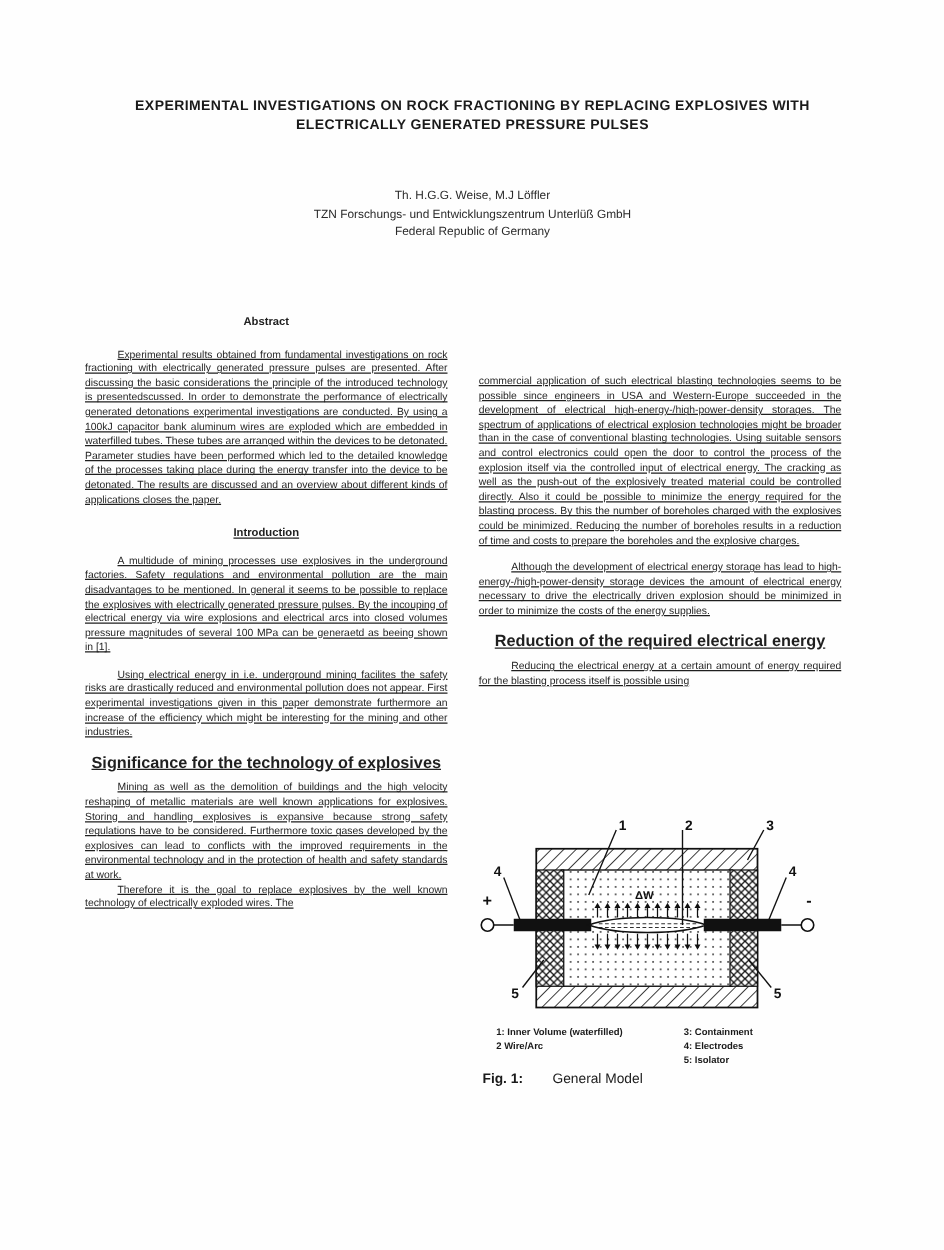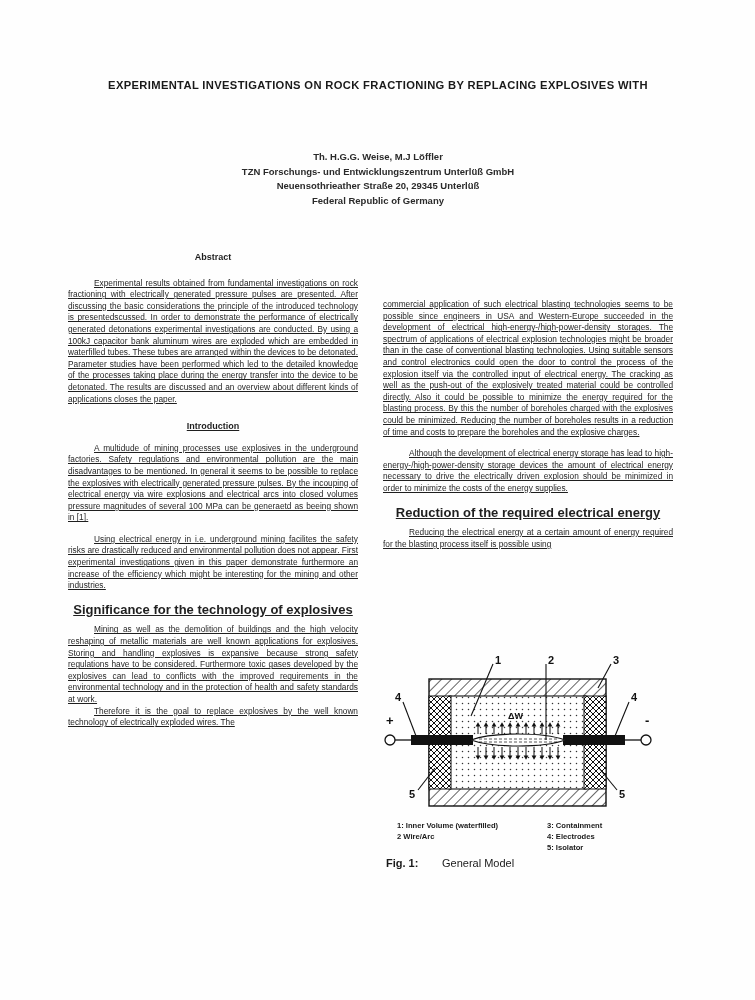--- a/index.html
+++ b/index.html
@@ -43,21 +43,20 @@
     position: absolute;
     left: 68px;
     top: 150px;
     width: 620px;
     text-align: center;
   }
   .author-line {
     font-size: 9.5px;
     line-height: 14.5px;
     color: #2a2a2a;
-    font-weight: bold;
   }
 
   
   .col {
     position: absolute;
     top: 252px;
     width: 290px;
     font-size: 8.3px;
     line-height: 11.6px;
     text-align: justify;
@@ -150,26 +149,26 @@
     color: #333;
   }
 </style>
 </head>
 <body>
 
 <div class="page">
 
   <div class="title-block">
     <div class="title-line">EXPERIMENTAL INVESTIGATIONS ON ROCK FRACTIONING BY REPLACING EXPLOSIVES WITH</div>
+    <div class="title-line">ELECTRICALLY GENERATED PRESSURE PULSES</div>
   </div>
 
   <div class="author-block">
     <div class="author-line">Th. H.G.G. Weise, M.J Löffler</div>
     <div class="author-line">TZN Forschungs- und Entwicklungszentrum Unterlüß GmbH</div>
-    <div class="author-line">Neuensothrieather Straße 20, 29345 Unterlüß</div>
     <div class="author-line">Federal Republic of Germany</div>
   </div>
 
   <div class="col col-left">
 
     <div class="sec-center">Abstract</div>
 
     <p class="para">Experimental results obtained from fundamental investigations on rock fractioning with electrically generated pressure pulses are presented. After discussing the basic considerations the principle of the introduced technology is presentedscussed. In order to demonstrate the performance of electrically generated detonations experimental investigations are conducted. By using a 100kJ capacitor bank aluminum wires are exploded which are embedded in waterfilled tubes. These tubes are arranged within the devices to be detonated. Parameter studies have been performed which led to the detailed knowledge of the processes taking place during the energy transfer into the device to be detonated. The results are discussed and an overview about different kinds of applications closes the paper.</p>
 
     <div class="sec-center-u">

